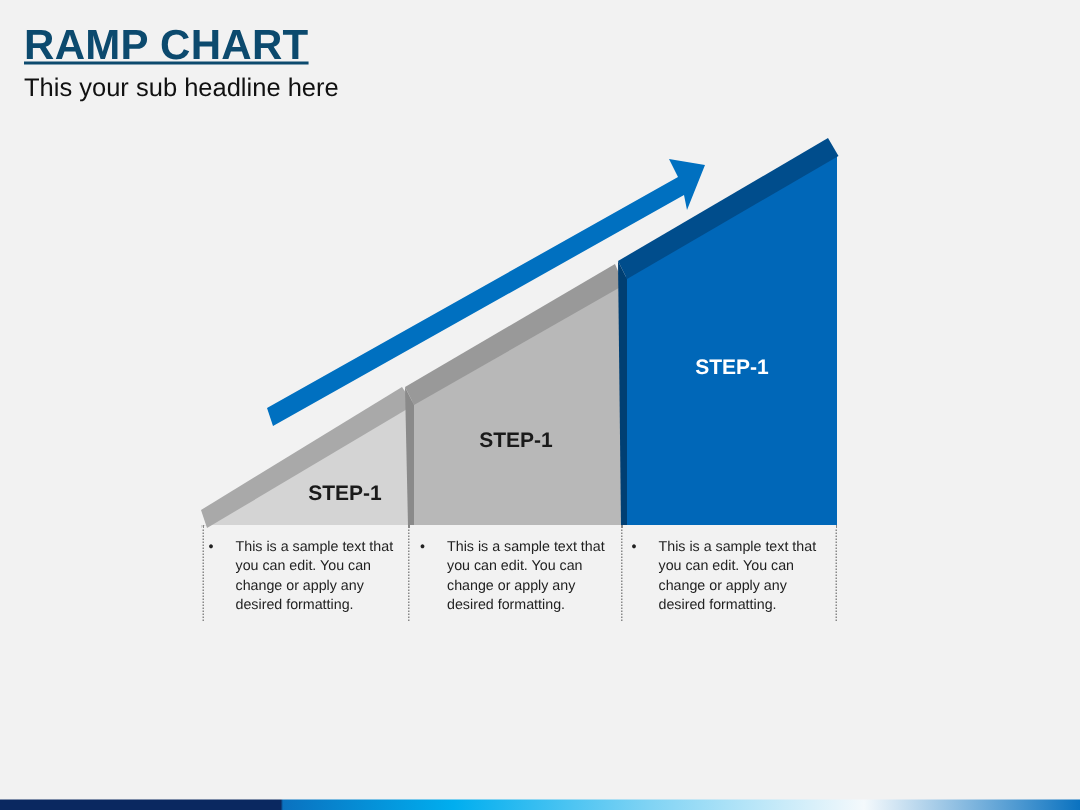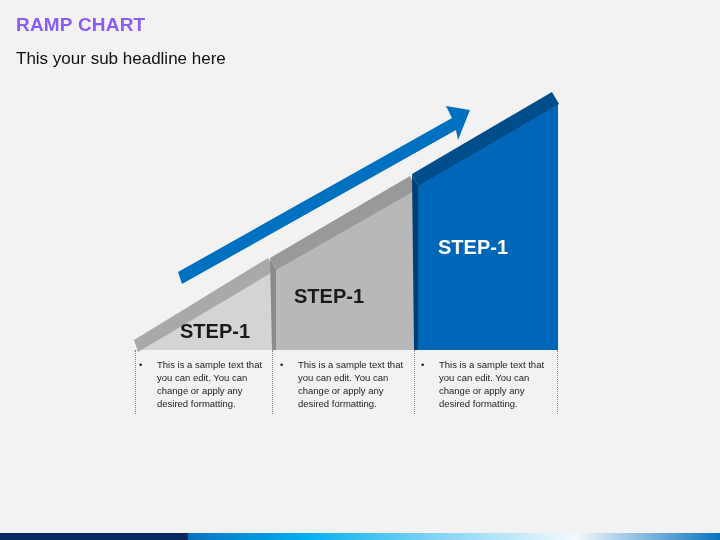--- a/index.html
+++ b/index.html
@@ -1,21 +1,21 @@
 <!DOCTYPE html>
 <html><head>
 <meta charset="utf-8">
 <style>
   html, body { margin:0; padding:0; }
   body { width:720px; height:540px; background:#f2f2f2; position:relative; overflow:hidden;
          font-family:"Liberation Sans", sans-serif; }
-  .title { position:absolute; left:16px; top:14px; font-size:19px; font-weight:bold; color:#8b5cf6; letter-spacing:0.2px; }
+  .title { position:absolute; left:16px; top:14px; font-size:28px; font-weight:bold; color:#0c4a6e; letter-spacing:0.2px;text-decoration:underline; }
   .subtitle { position:absolute; left:16px; top:49px; font-size:17px; color:#111; }
   svg.diagram { position:absolute; left:0; top:0; }
-  .step-label { position:absolute; font-size:20px; font-weight:bold; color:#1a1a1a; width:100px; text-align:left; }
+  .step-label { position:absolute; font-size:14px; font-weight:bold; color:#1a1a1a; width:100px; text-align:center; }
   .step-label.blue { color:#ffffff; }
   .desc { position:absolute; top:358px; width:118px; font-size:9.5px; line-height:13px; color:#222; }
   .desc .bullet { position:absolute; left:-18px; top:0; }
   .divider { position:absolute; top:350px; height:64px; border-left:1px dotted #888; width:0; }
   .footer-bar { position:absolute; left:0; bottom:0; width:720px; height:7px;
     background:linear-gradient(90deg,#0a2860 0%,#0a2860 26%,#0a72c0 26.2%,#00aeef 42%,#7fd3f4 60%,#f4f9fc 80%,#0a72c0 100%); }
 </style>
 </head>
 <body>
 

